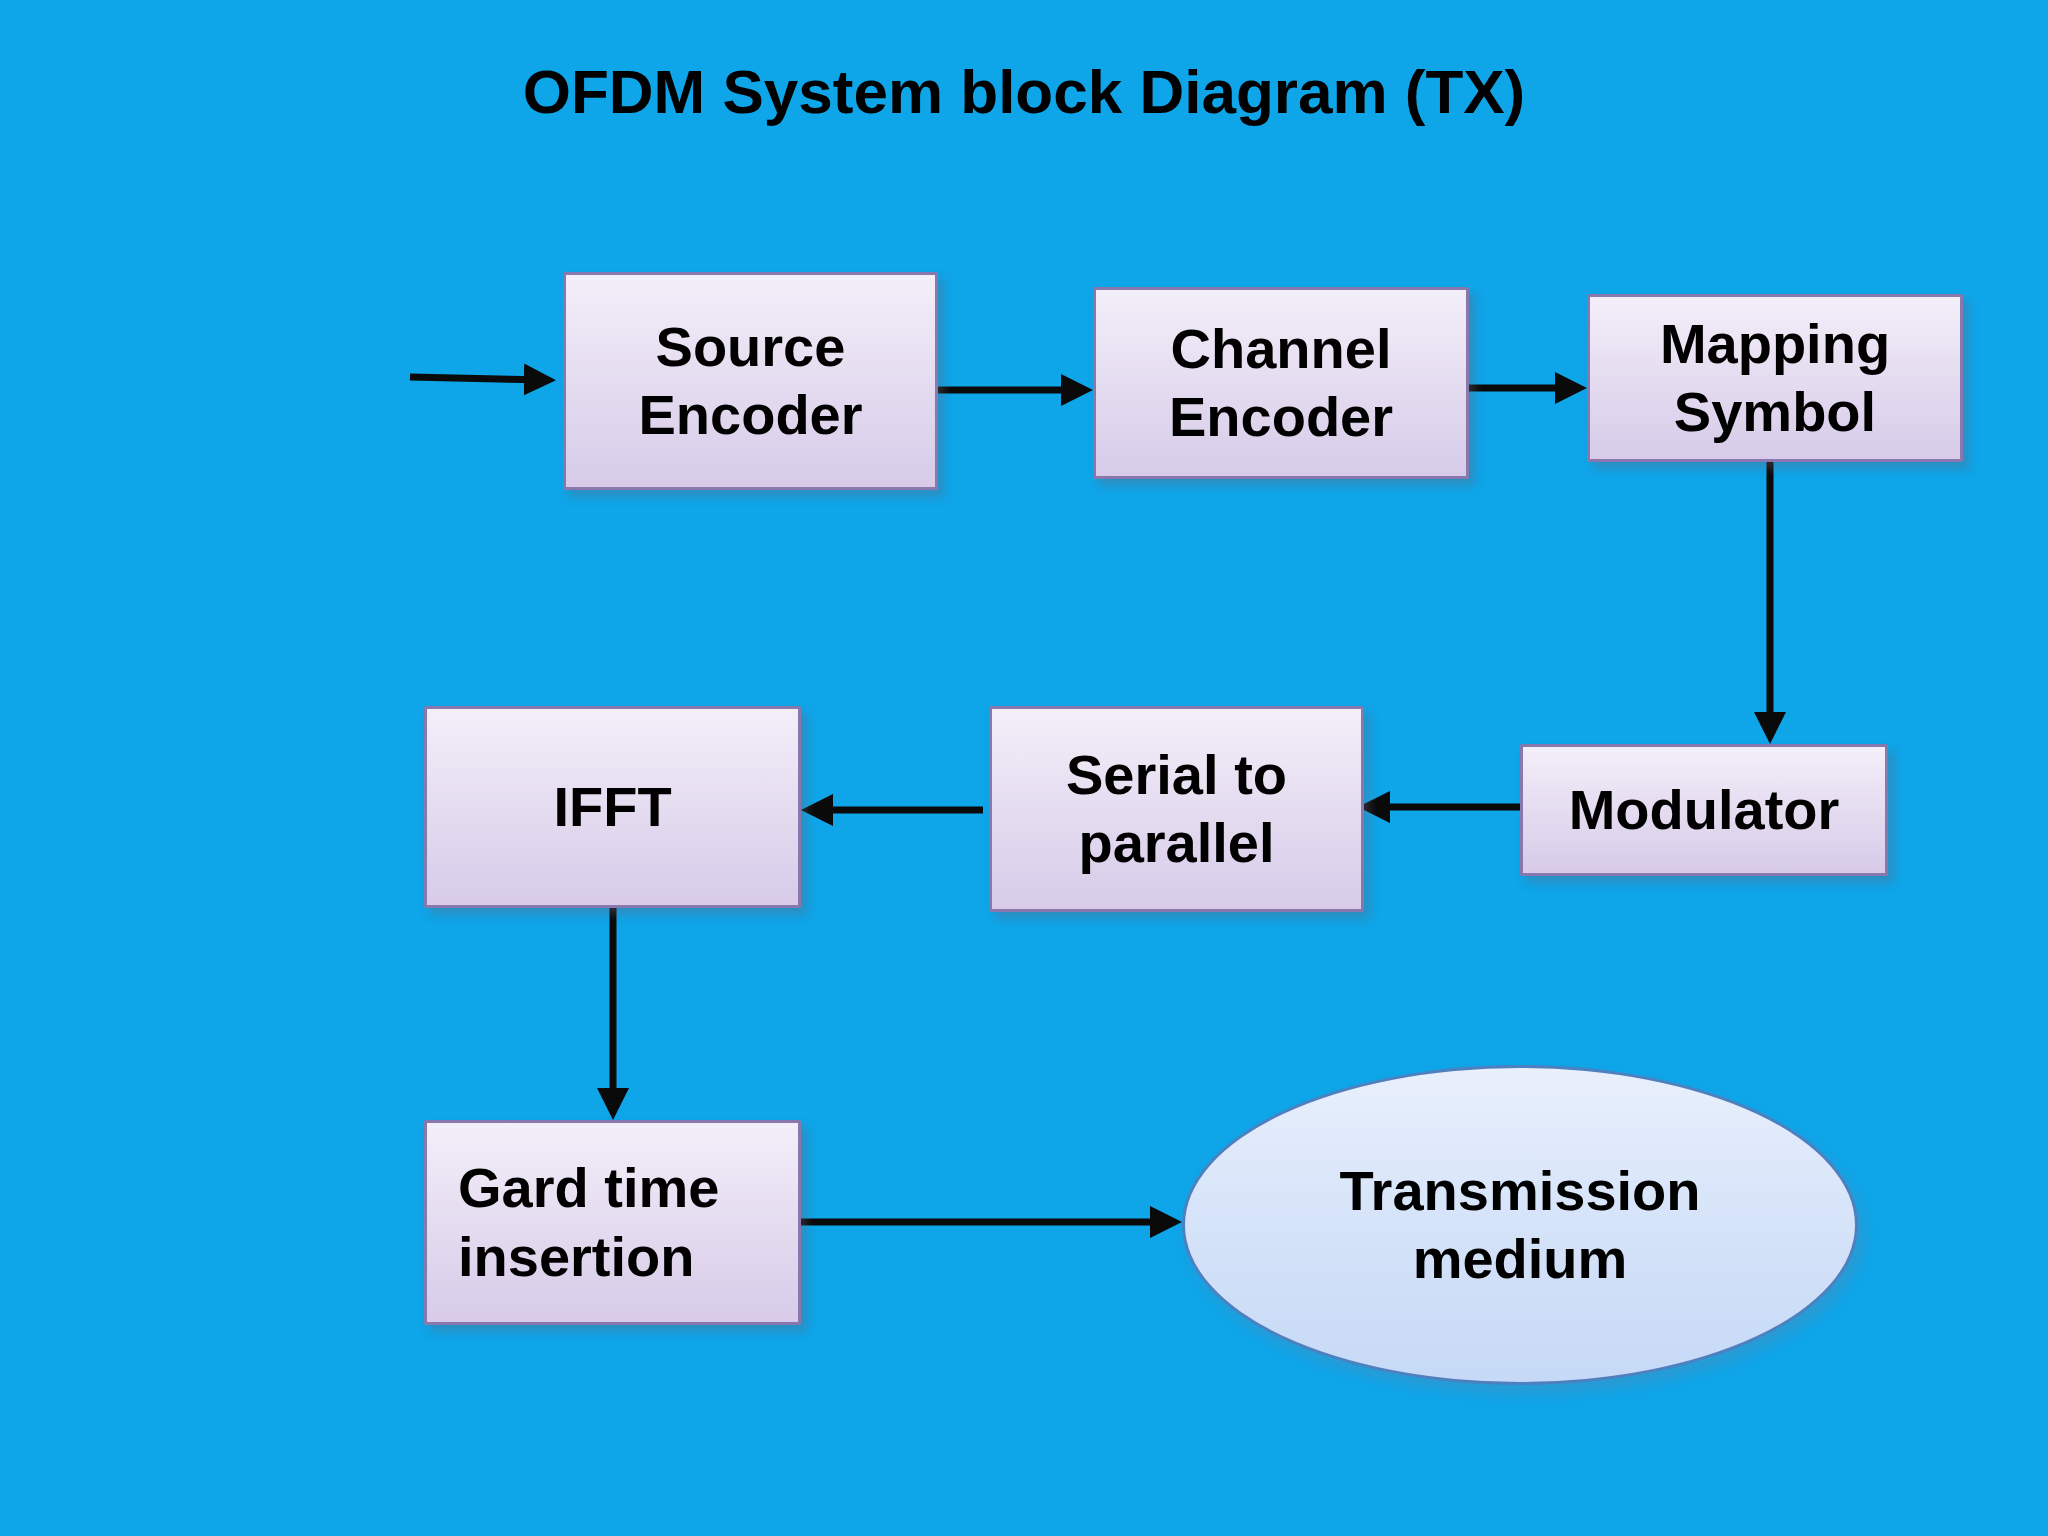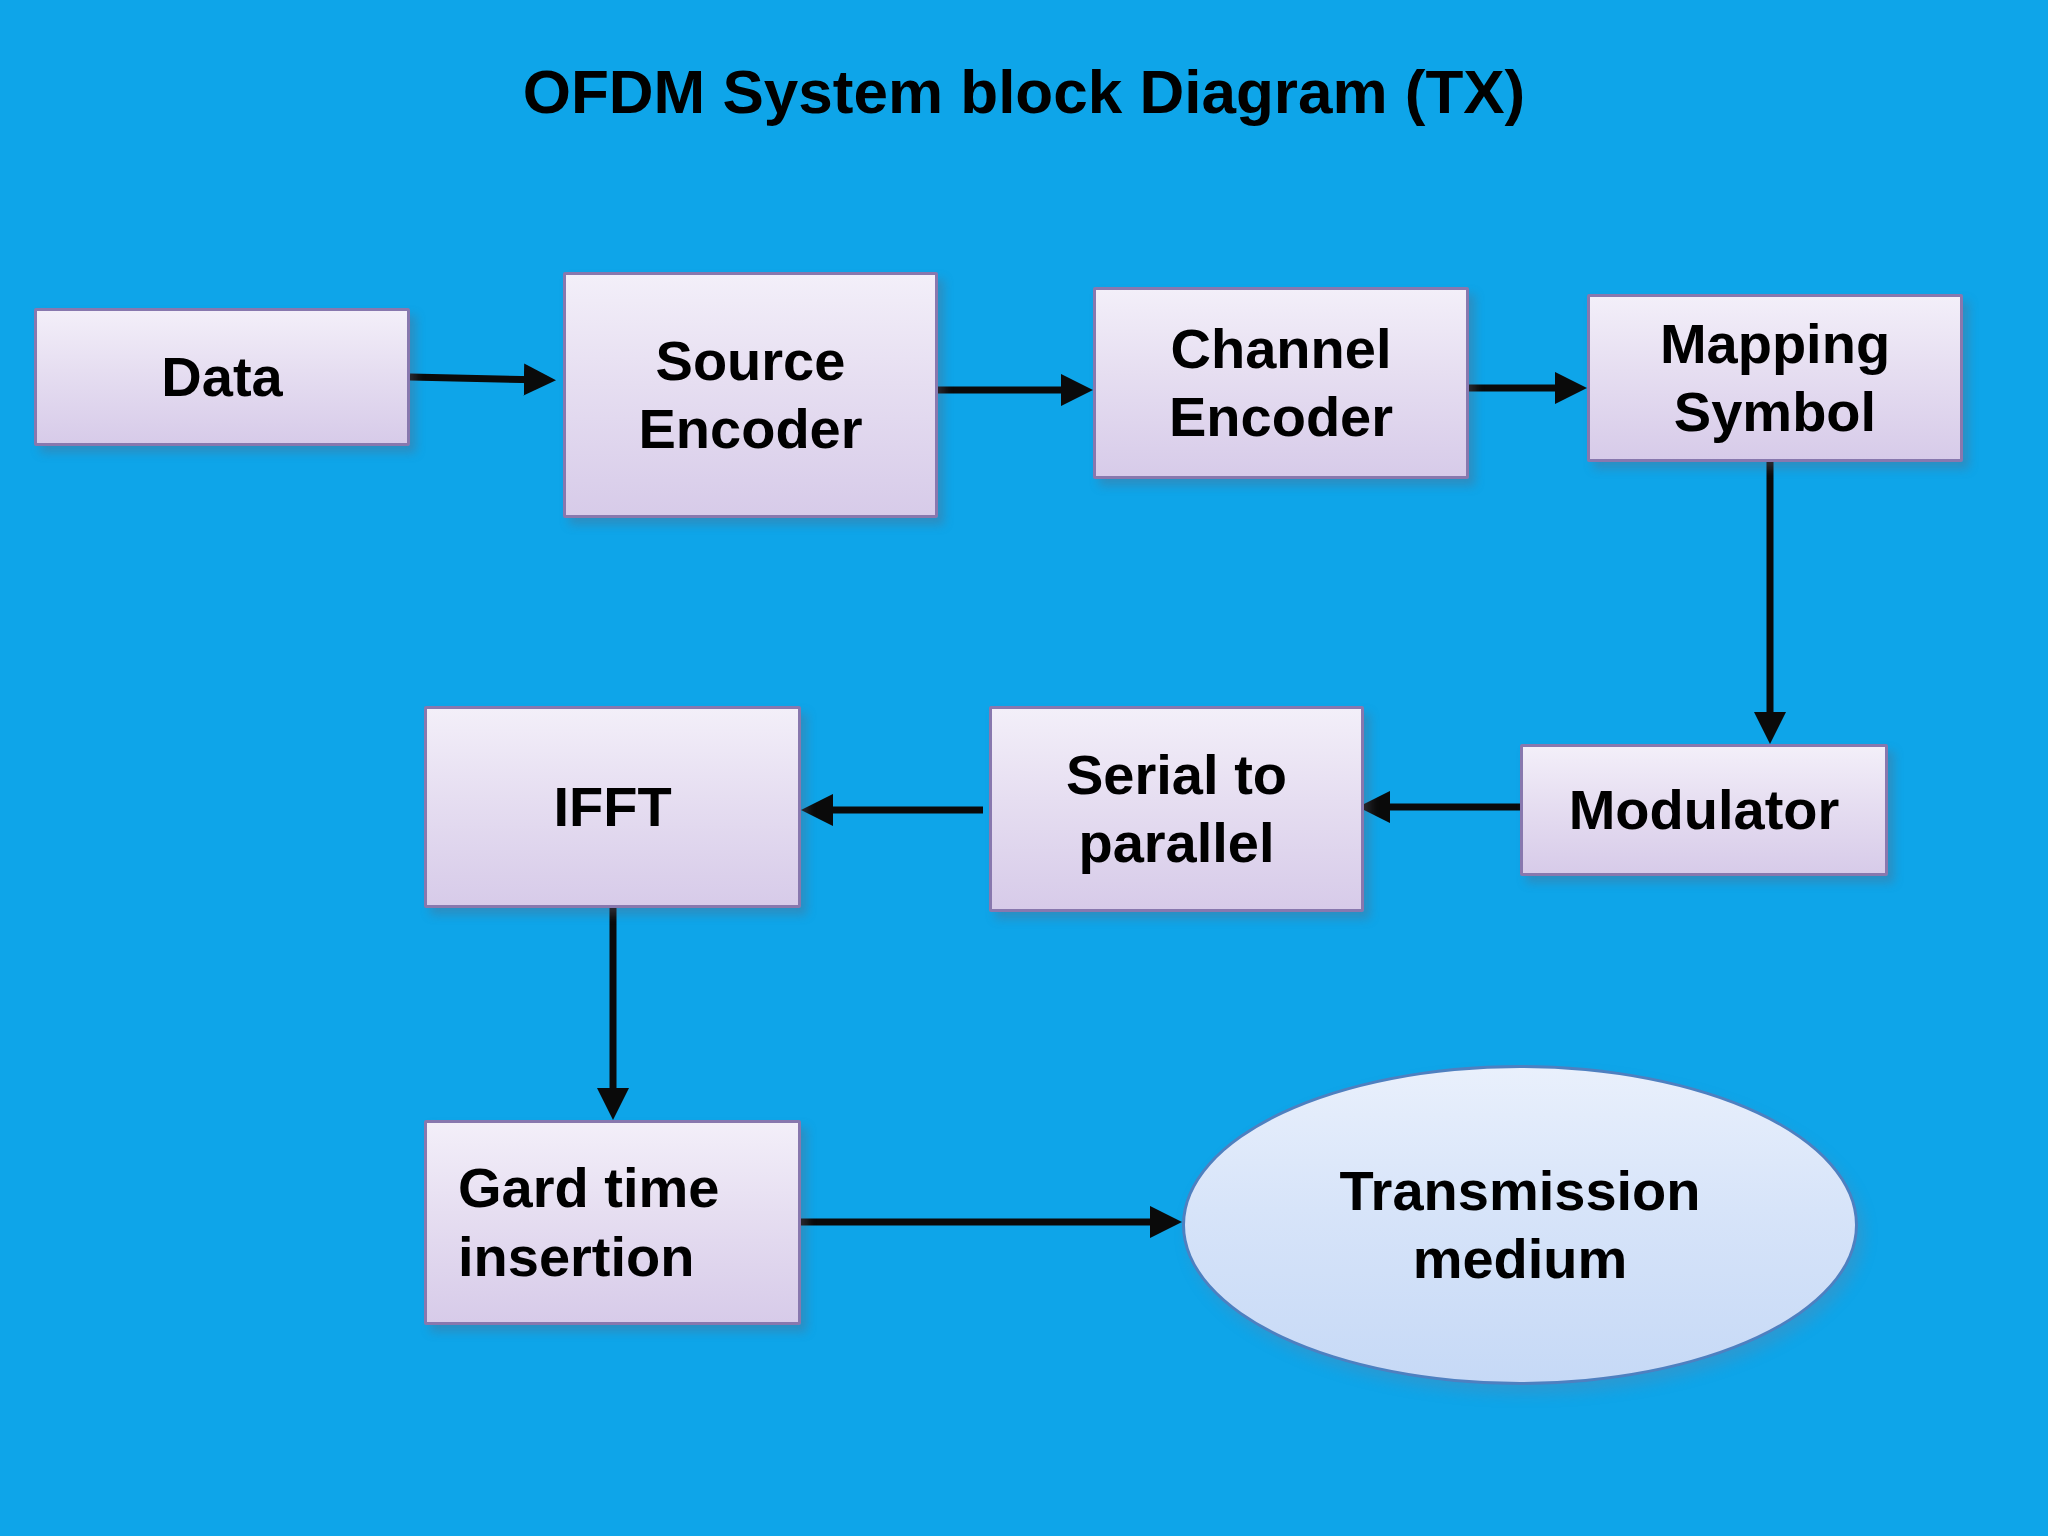--- a/index.html
+++ b/index.html
@@ -60,21 +60,21 @@
     padding-left: 31px;
   }
   .node.ellipse {
     border: 3px solid #4E80C0;
     border-radius: 50%;
     background: linear-gradient(180deg, #E9F0FC 0%, #D7E4F9 45%, #C6D9F6 100%);
     box-shadow: 6px 9px 14px rgba(110, 130, 160, 0.30);
   }
   
   #n-data               { left: 34px;   top: 308px;  width: 376px; height: 138px; }
-  #n-source-encoder     { left: 563px;  top: 272px;  width: 375px; height: 246px; }
+  #n-source-encoder     { left: 563px;  top: 272px;  width: 375px; height: 218px; }
   #n-channel-encoder    { left: 1093px; top: 287px;  width: 376px; height: 192px; }
   #n-mapping-symbol     { left: 1587px; top: 294px;  width: 376px; height: 168px; }
   #n-ifft               { left: 424px;  top: 706px;  width: 377px; height: 202px; }
   #n-serial-to-parallel { left: 983px;  top: 706px;  width: 375px; height: 206px; margin-left: 6px; }
   #n-modulator          { left: 1520px; top: 744px;  width: 368px; height: 132px; }
   #n-gard-time          { left: 424px;  top: 1120px; width: 377px; height: 205px; }
   #n-transmission       { left: 1182px; top: 1065px; width: 676px; height: 320px; }
 </style>
 </head>
 <body>
@@ -92,23 +92,20 @@
     <line x1="410" y1="377" x2="548" y2="380" stroke="#0A0A0A" stroke-width="7" marker-end="url(#ah)"></line>
     <line x1="938" y1="390" x2="1085" y2="390" stroke="#0A0A0A" stroke-width="7" marker-end="url(#ah)"></line>
     <line x1="1469" y1="388" x2="1579" y2="388" stroke="#0A0A0A" stroke-width="7" marker-end="url(#ah)"></line>
     <line x1="1770" y1="462" x2="1770" y2="736" stroke="#0A0A0A" stroke-width="7" marker-end="url(#ah)"></line>
     <line x1="1520" y1="807" x2="1366" y2="807" stroke="#0A0A0A" stroke-width="7" marker-end="url(#ah)"></line>
     <line x1="983" y1="810" x2="809" y2="810" stroke="#0A0A0A" stroke-width="7" marker-end="url(#ah)"></line>
     <line x1="613" y1="908" x2="613" y2="1112" stroke="#0A0A0A" stroke-width="7" marker-end="url(#ah)"></line>
     <line x1="801" y1="1222" x2="1174" y2="1222" stroke="#0A0A0A" stroke-width="7" marker-end="url(#ah)"></line>
   </svg>
 
-  <div class="node" id="n-data">
-    <span class="label">Data</span>
-  </div>
 
   <div class="node" id="n-source-encoder">
     <span class="label">Source
 Encoder</span>
   </div>
 
   <div class="node" id="n-channel-encoder">
     <span class="label">Channel
 Encoder</span>
   </div>

